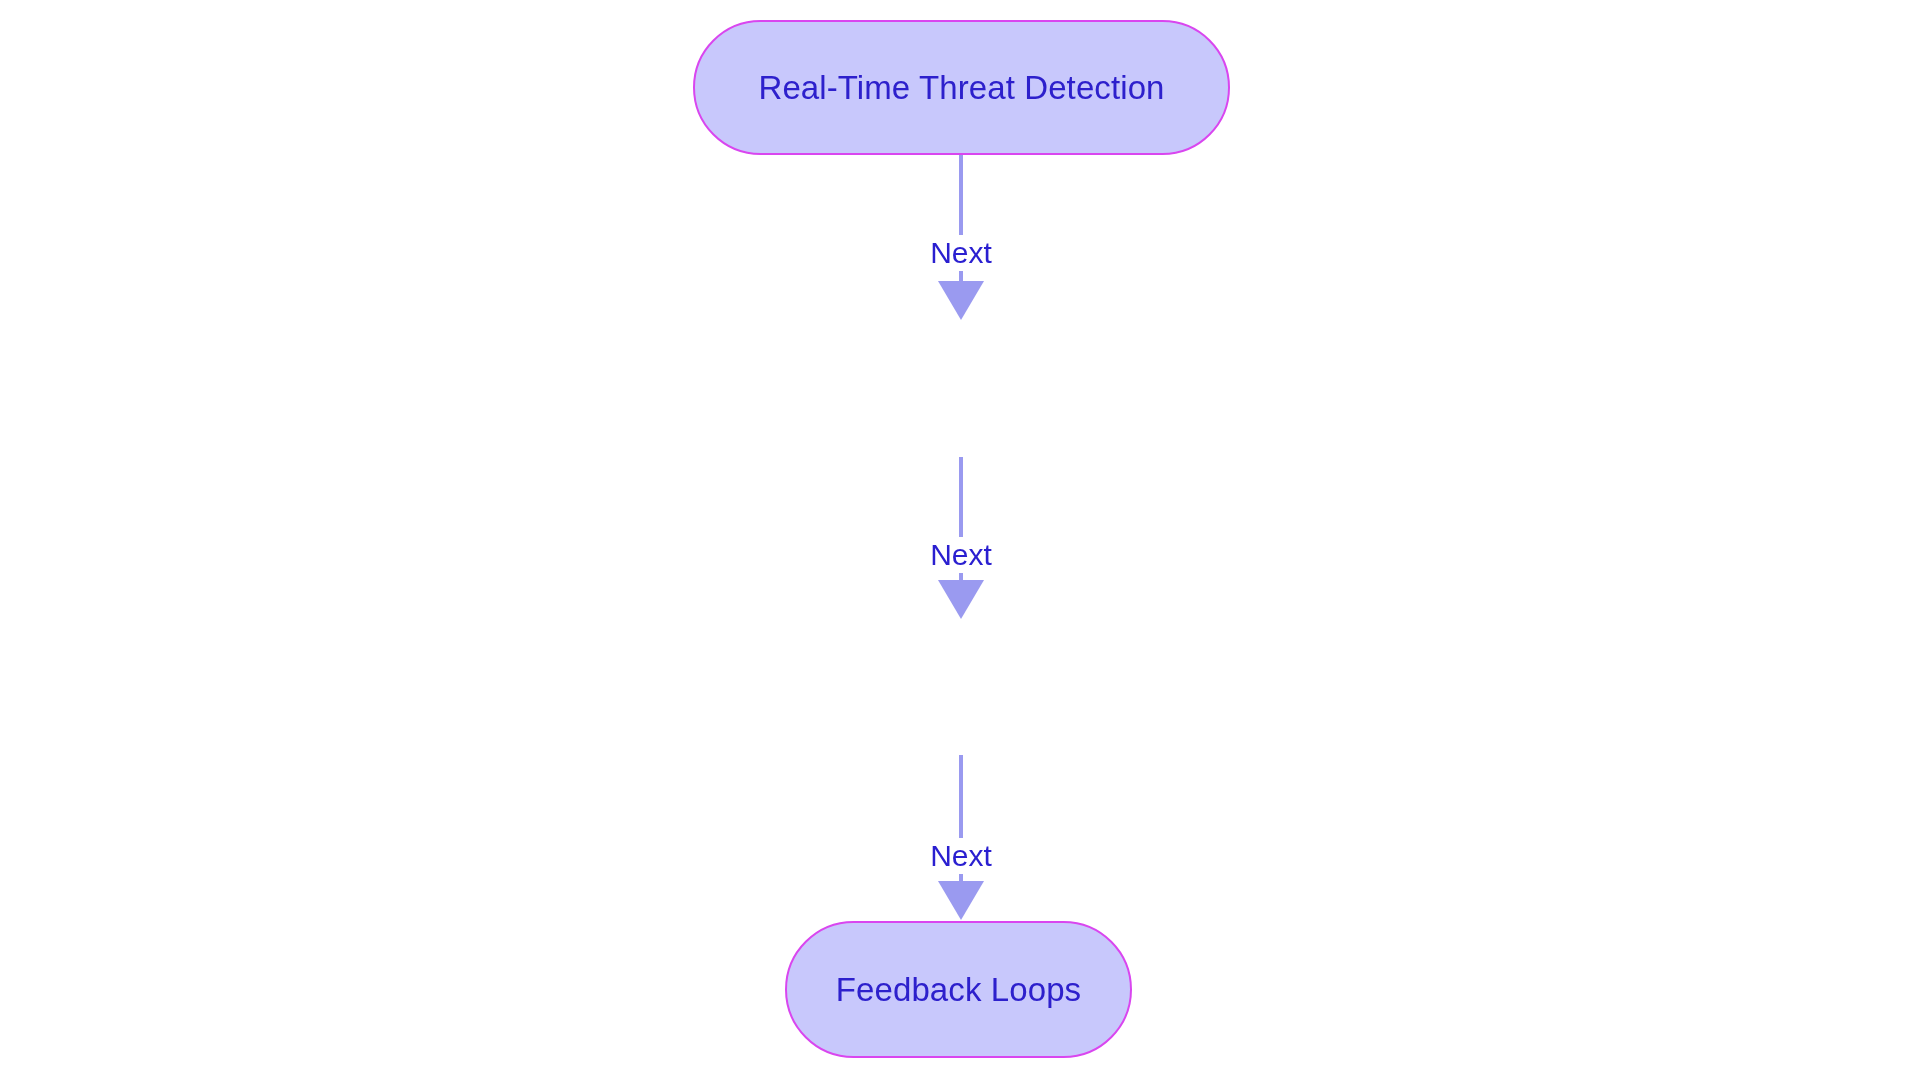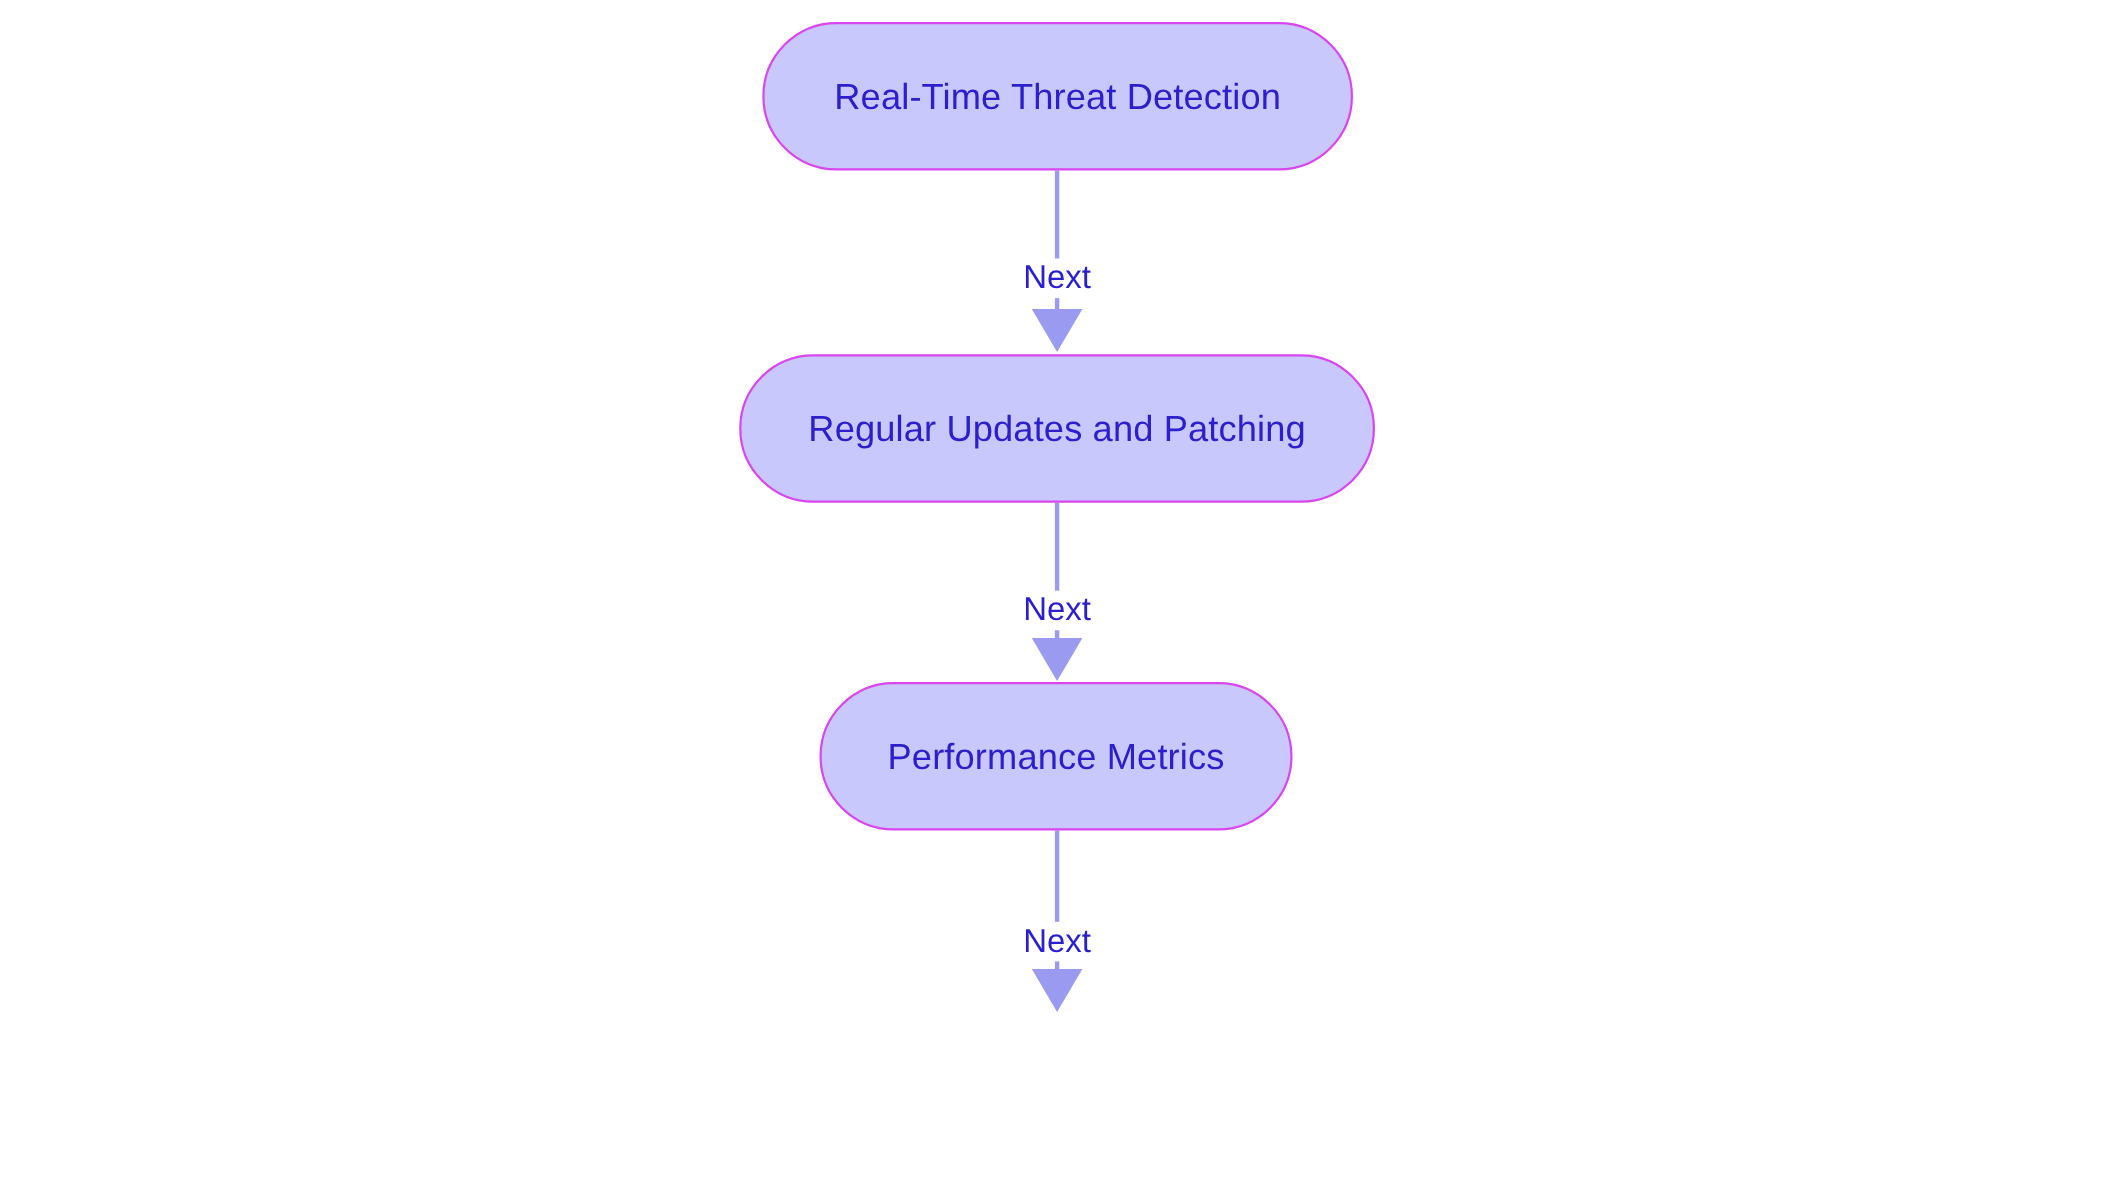--- a/index.html
+++ b/index.html
@@ -96,26 +96,23 @@
     <g>
       <line x1="961" y1="755" x2="961" y2="896" stroke="#9a9af0" stroke-width="4"></line>
       <polygon points="961,920 938,881 984,881" fill="#9a9af0"></polygon>
     </g>
   </svg>
 
   <div class="node" id="node-0">
     <span class="node-label">Real-Time Threat Detection</span>
   </div>
 
-  <div class="node" id="node-1">
-    <span class="node-label">Regular Updates and Patching</span>
+
+
+  <div class="node" id="node-3">
+    <span class="node-label">Feedback Loops</span>
   </div>
-
-  <div class="node" id="node-2">
-    <span class="node-label">Performance Metrics</span>
-  </div>
-
 
   <div class="edge-label" id="edge-label-0">Next</div>
   <div class="edge-label" id="edge-label-1">Next</div>
   <div class="edge-label" id="edge-label-2">Next</div>
 
 </div>
 
 </body></html>

